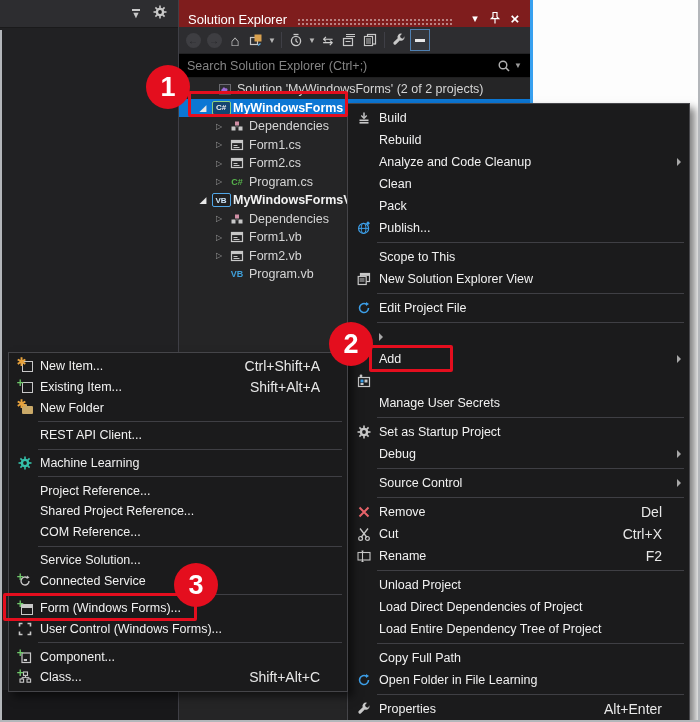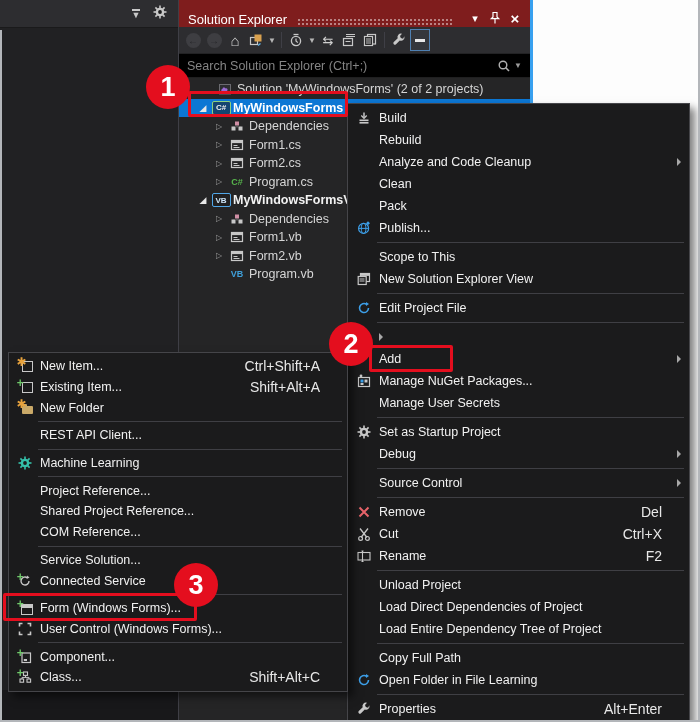--- a/index.html
+++ b/index.html
@@ -413,21 +413,20 @@
       <div class="mi">
         <span class="mi-ico">
           <svg width="14" height="14" viewBox="0 0 14 14" fill="none">
             <rect x="1.5" y="3.5" width="11" height="9" stroke="#c8c8c8" stroke-width="1.2"></rect>
             <rect x="3.5" y="5.5" width="3" height="3" fill="#3d9fe8"></rect>
             <rect x="7.5" y="5.5" width="3" height="3" fill="#c8c8c8"></rect>
             <rect x="3.5" y="9" width="3" height="2" fill="#c8c8c8"></rect>
             <circle cx="4" cy="2" r="1.4" fill="#c8c8c8"></circle>
           </svg>
         </span>
-        <span class="mi-label">Manage NuGet Packages...</span>
       </div>
       <div class="mi">
         <span class="mi-ico"></span>
         <span class="mi-label">Manage User Secrets</span>
       </div>
       <div class="mi-sep"></div>
       <div class="mi">
         <span class="mi-ico">
           <svg width="14" height="14" viewBox="0 0 14 14" fill="none">
             <rect x="6.2" y="0.5" width="1.6" height="13" fill="#c8c8c8" transform="rotate(0 7 7)"></rect>

